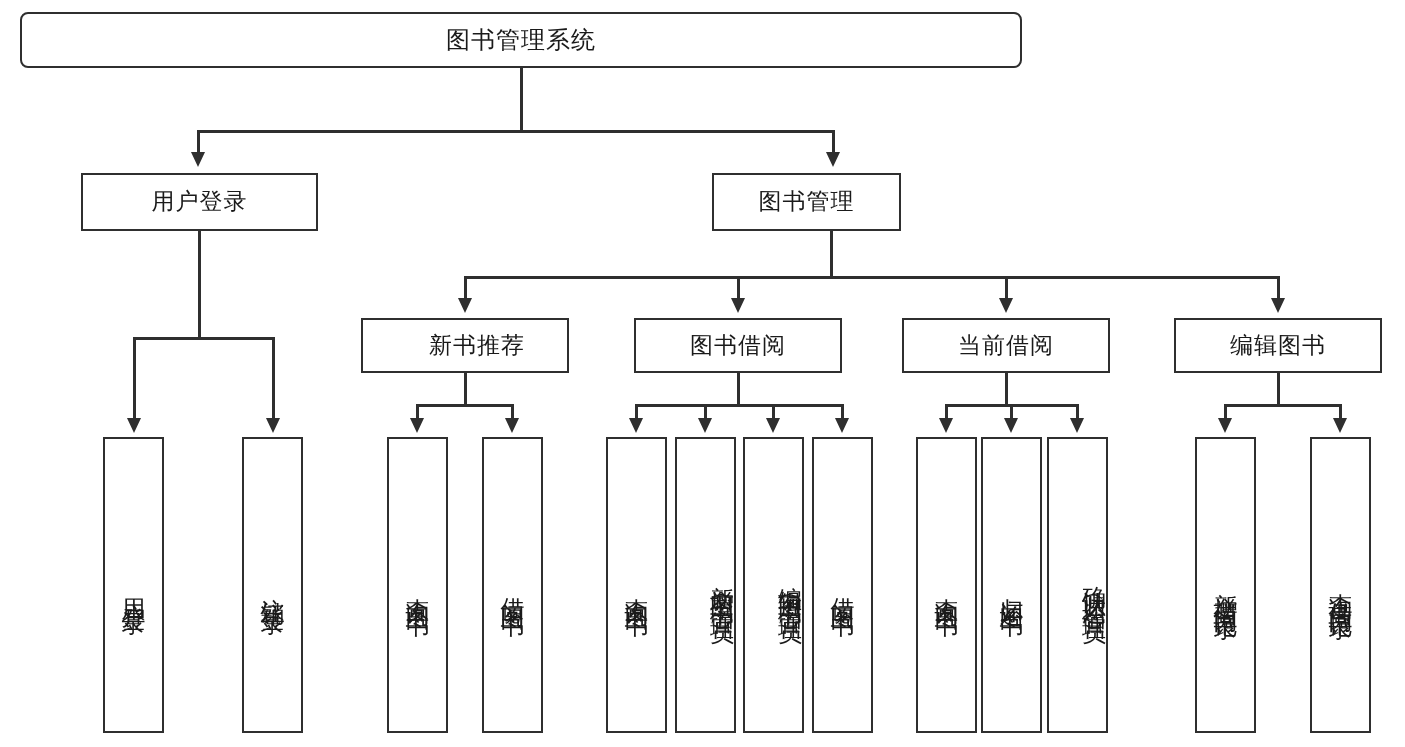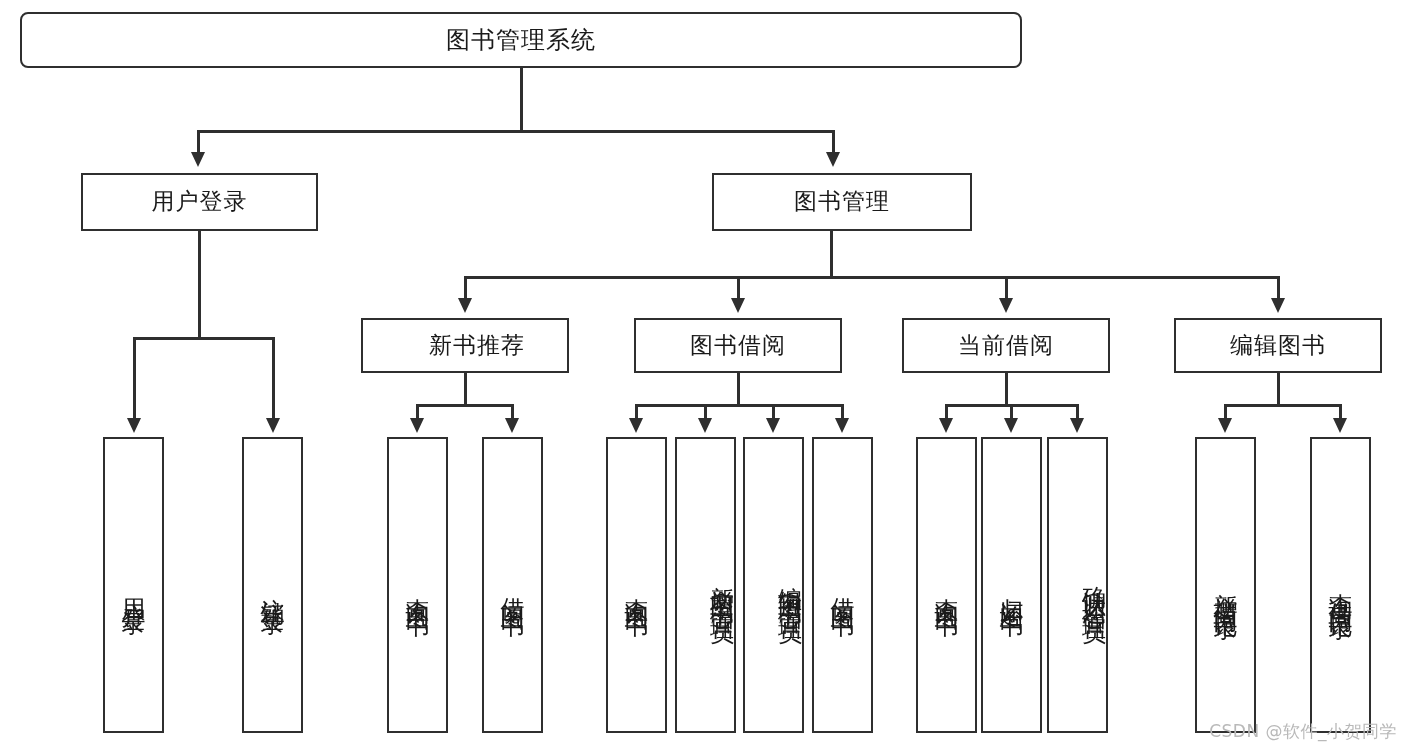--- a/index.html
+++ b/index.html
@@ -93,21 +93,21 @@
   <div class="ln hln" style="left:197px; top:130px; width:637px;"></div>
 
   <div class="ln vln" style="left:197px; top:130px; height:25px;"></div>
   <div class="arrow" style="left:191px; top:152px;"></div>
   <div class="ln vln" style="left:832px; top:130px; height:25px;"></div>
   <div class="arrow" style="left:826px; top:152px;"></div>
 
   <div class="node horiz" style="left:81px; top:173px; width:237px; height:58px;">
     <span>用户登录</span>
   </div>
-  <div class="node horiz" style="left:712px; top:173px; width:260px; height:58px;">
+  <div class="node horiz" style="left:712px; top:173px; width:189px; height:58px;">
     <span>图书管理</span>
   </div>
 
   <div class="ln vln" style="left:198px; top:231px; height:107px;"></div>
   <div class="ln hln" style="left:133px; top:337px; width:142px;"></div>
   <div class="ln vln" style="left:133px; top:337px; height:82px;"></div>
   <div class="arrow" style="left:127px; top:418px;"></div>
   <div class="ln vln" style="left:272px; top:337px; height:82px;"></div>
   <div class="arrow" style="left:266px; top:418px;"></div>
 
@@ -206,15 +206,14 @@
     <span>确认归还（管理员）</span>
   </div>
 
   <div class="node vert center-v" style="left:1195px; top:437px; width:61px; height:296px;">
     <span>新增借阅记录</span>
   </div>
   <div class="node vert center-v" style="left:1310px; top:437px; width:61px; height:296px;">
     <span>查询借阅记录</span>
   </div>
 
-  <div id="watermark">CSDN @软件_小贺同学</div>
 
 </div>
 
 </body></html>

